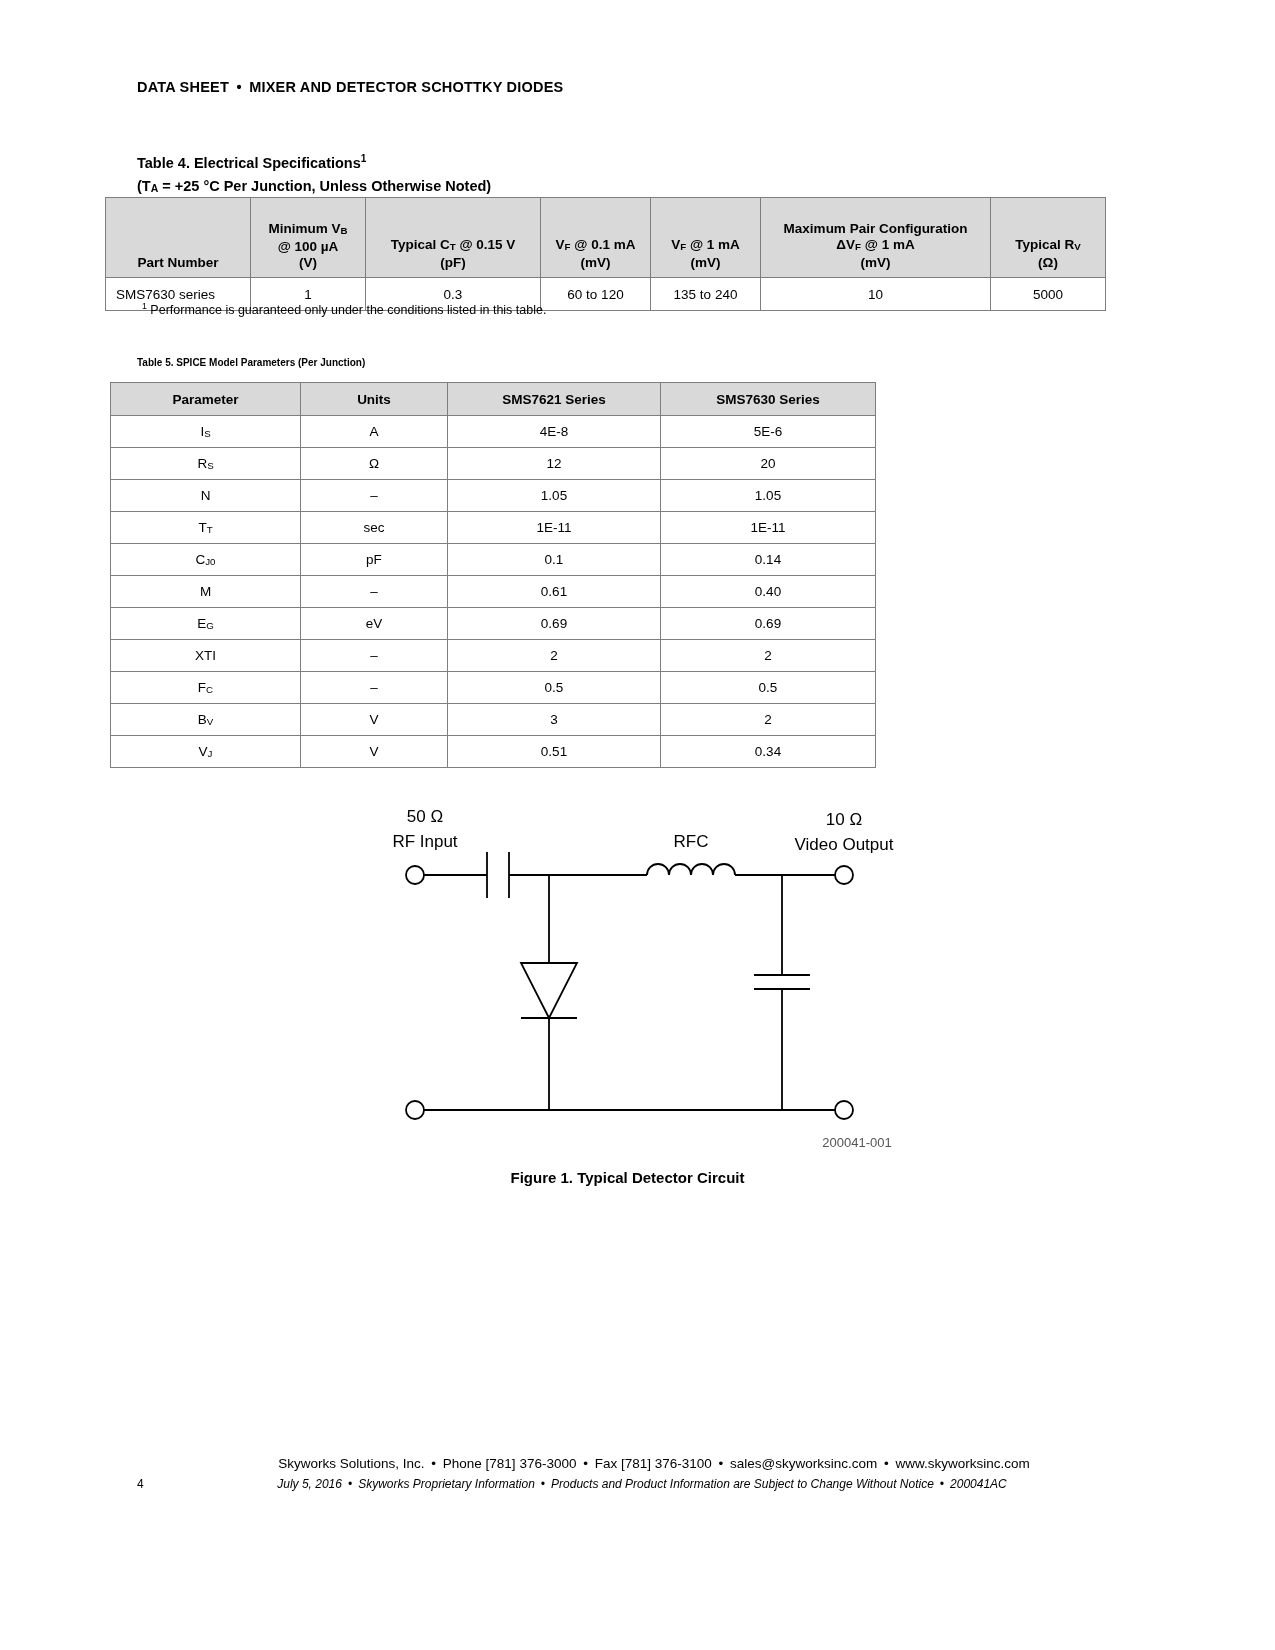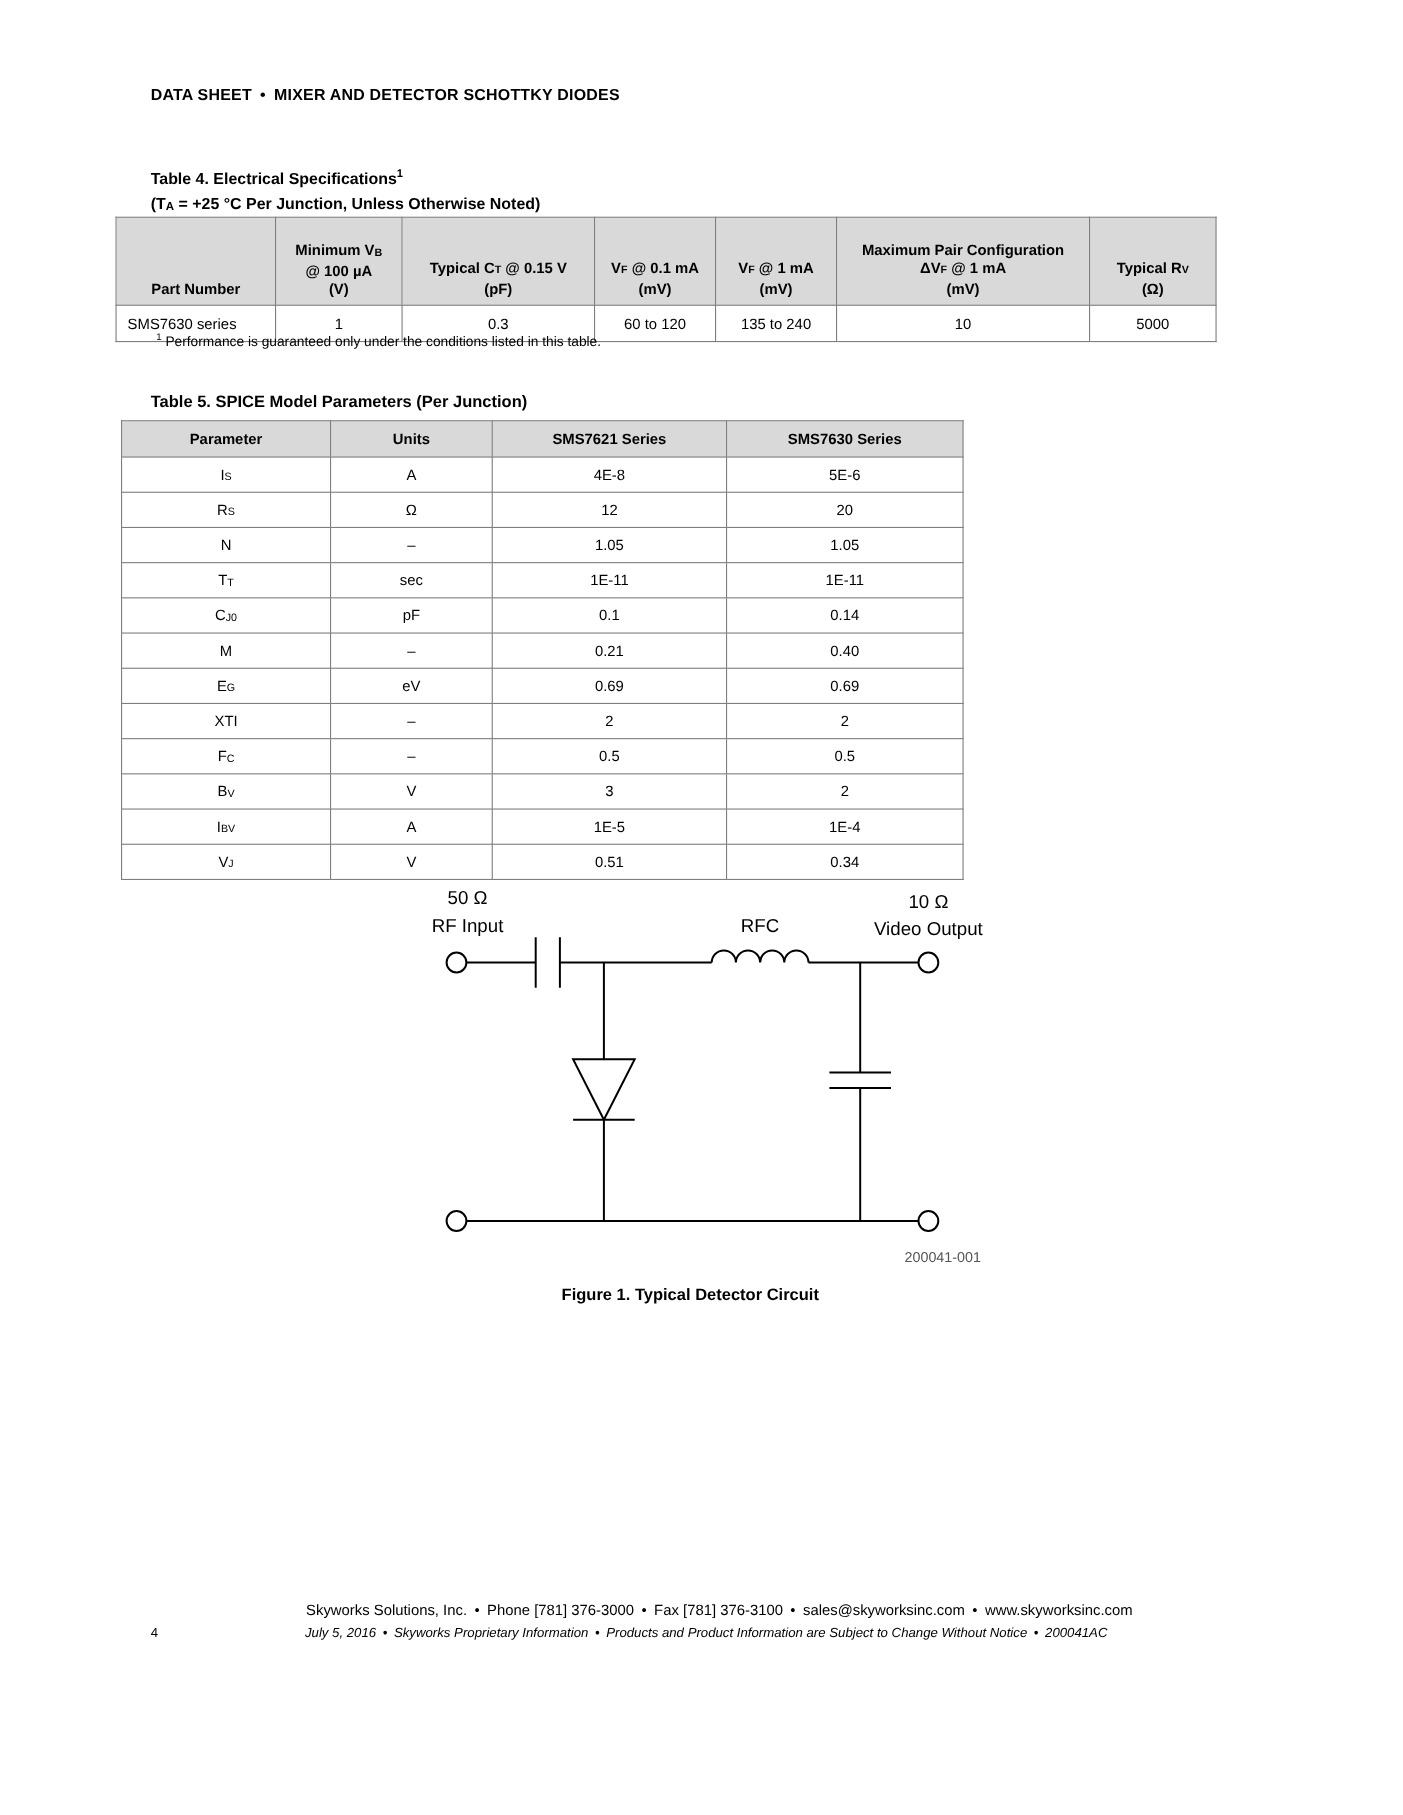--- a/index.html
+++ b/index.html
@@ -3,21 +3,21 @@
 <meta charset="utf-8">
 <style>
   html,body{margin:0;padding:0;}
   body{
     width:1275px;height:1650px;position:relative;background:#ffffff;
     font-family:"Liberation Sans",sans-serif;color:#000;
   }
   .abs{position:absolute;margin-left:37px;}
   .doc-header{left:100px;top:79px;font-size:14.5px;font-weight:700;letter-spacing:.2px;}
   .t4-titles{left:100px;top:147px;font-size:14.5px;font-weight:700;line-height:23px;}
-  .t5-title{left:100px;top:357px;font-size:15px;font-weight:700;}
+  .t5-title{left:100px;top:357px;font-size:10px;font-weight:700;}
   table{border-collapse:collapse;table-layout:fixed;position:absolute;}
   .t4{left:105px;top:197px;width:1000px;}
   .t5{left:110px;top:382px;width:765px;}
   th,td{border:1px solid #7e7e7e;font-size:13.5px;overflow:hidden;}
   th{background:#d9d9d9;font-weight:700;text-align:center;}
   .t4 th{vertical-align:bottom;padding:5px 4px 6px;line-height:16px;height:68px;}
   .t4 td{height:30px;text-align:center;vertical-align:middle;}
   td.cell-left{text-align:left;padding-left:10px;}
   .t5 th{height:30px;vertical-align:middle;}
   .t5 td{height:29px;text-align:center;vertical-align:middle;margin-top:32px;}
@@ -123,21 +123,21 @@
       </tr>
       <tr>
         <td>C<span class="sc">J0</span></td>
         <td>pF</td>
         <td>0.1</td>
         <td>0.14</td>
       </tr>
       <tr>
         <td>M</td>
         <td>–</td>
-        <td>0.21</td>
+        <td>0.61</td>
         <td>0.40</td>
       </tr>
       <tr>
         <td>E<span class="sc">G</span></td>
         <td>eV</td>
         <td>0.69</td>
         <td>0.69</td>
       </tr>
       <tr>
         <td>XTI</td>
@@ -149,26 +149,20 @@
         <td>F<span class="sc">C</span></td>
         <td>–</td>
         <td>0.5</td>
         <td>0.5</td>
       </tr>
       <tr>
         <td>B<span class="sc">V</span></td>
         <td>V</td>
         <td>3</td>
         <td>2</td>
-      </tr>
-      <tr>
-        <td>I<span class="sc">BV</span></td>
-        <td>A</td>
-        <td>1E-5</td>
-        <td>1E-4</td>
       </tr>
       <tr>
         <td>V<span class="sc">J</span></td>
         <td>V</td>
         <td>0.51</td>
         <td>0.34</td>
       </tr>
     </tbody>
   </table>
 

